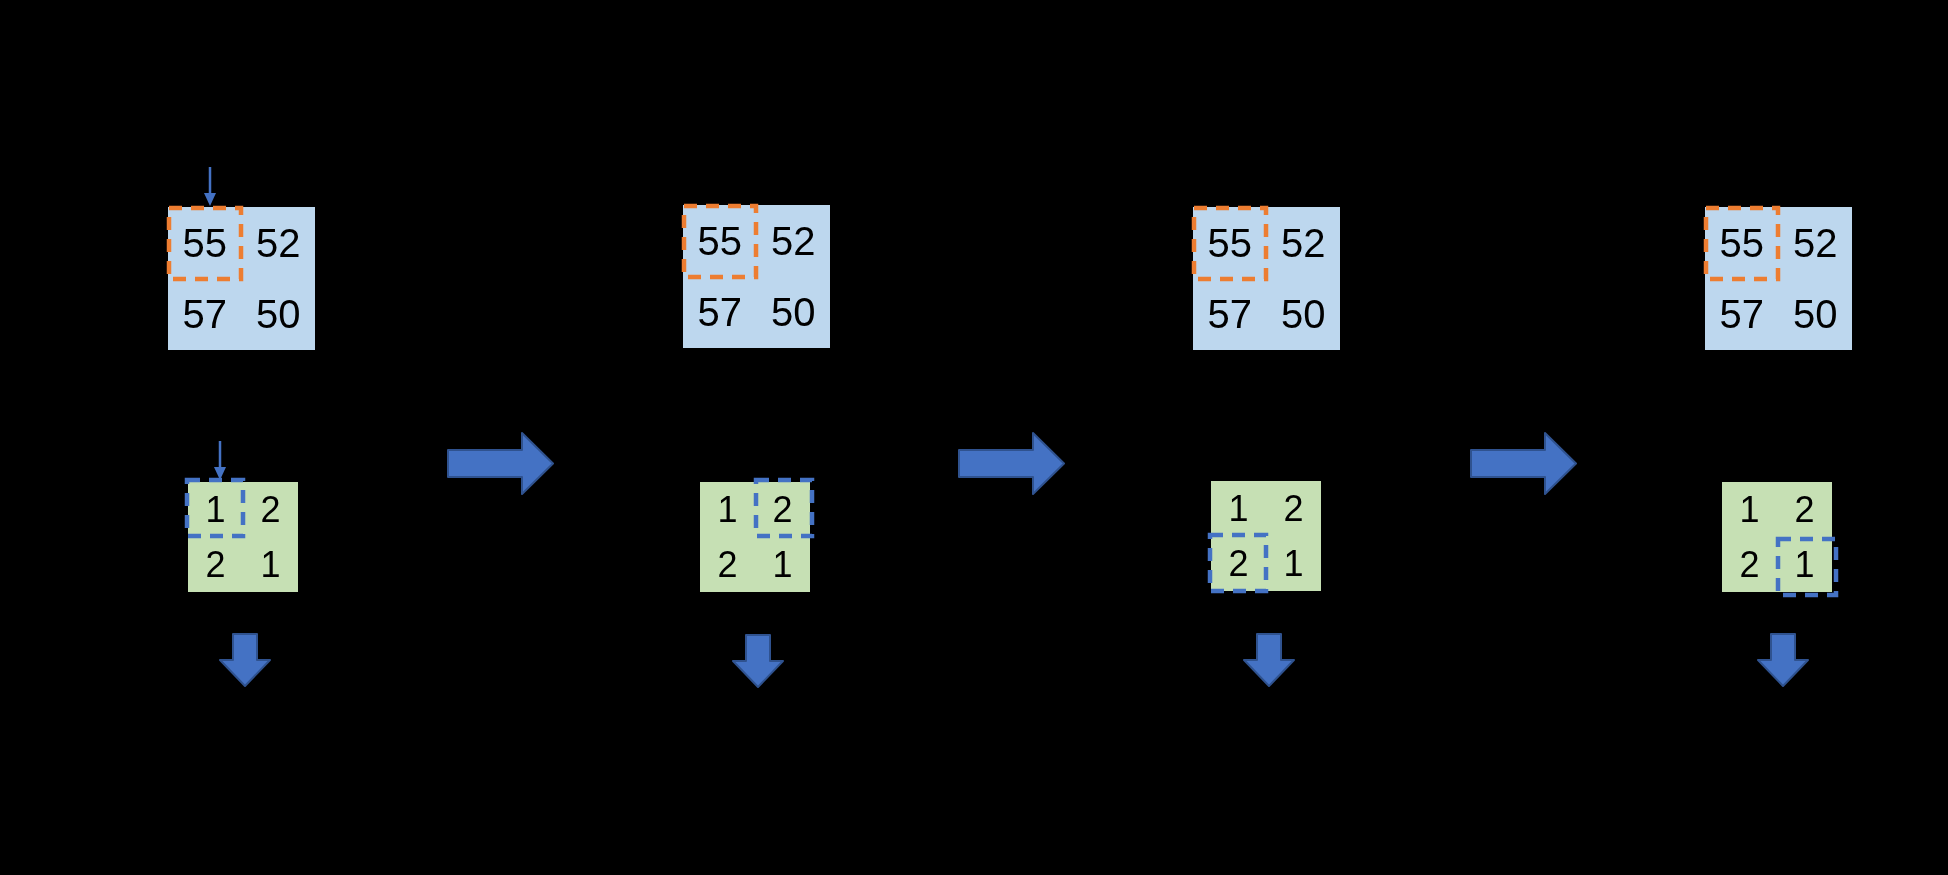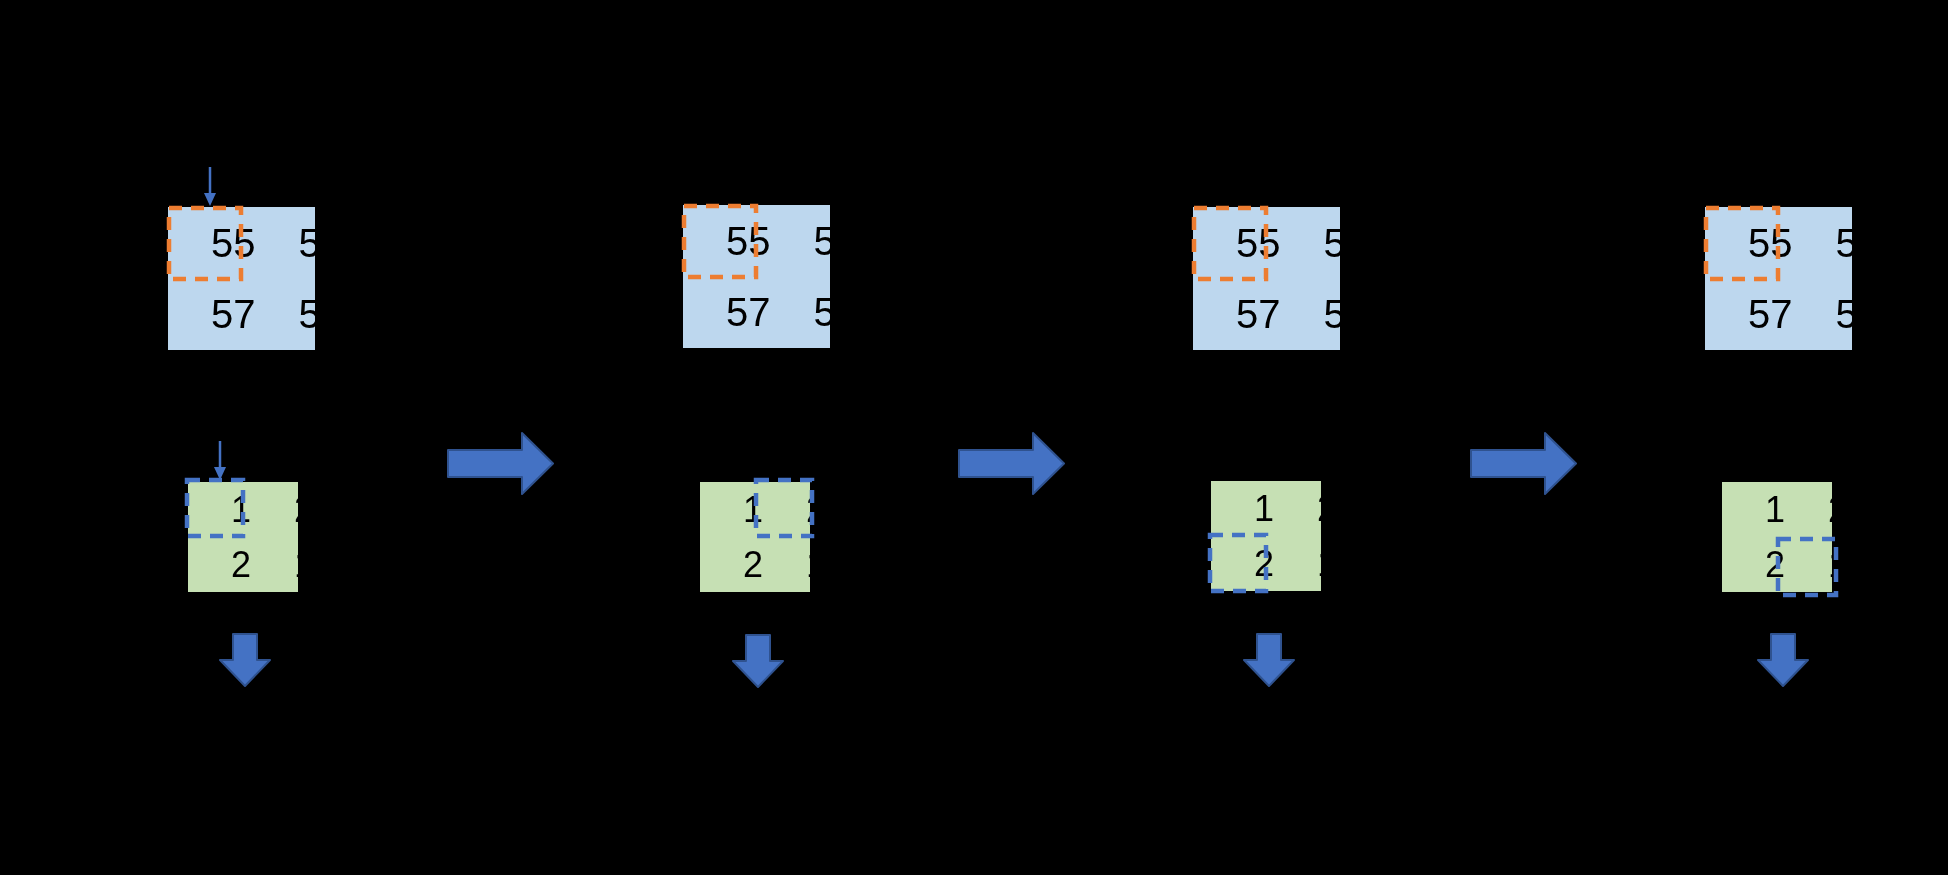--- a/index.html
+++ b/index.html
@@ -23,21 +23,20 @@
     grid-template-columns: 1fr 1fr;
     grid-template-rows: 1fr 1fr;
     box-sizing: border-box;
   }
   .matrix .cell {
     display: flex;
     align-items: center;
     justify-content: center;
     color: var(--cell-text, #000);
     line-height: 1;
-    margin-left: 43px;
   }
   .matrix.image-matrix { background: var(--image-fill, #BDD7EE); }
   .matrix.image-matrix .cell { font-size: 40px; }
   .matrix.threshold-matrix { background: var(--threshold-fill, #C6E0B4); }
   .matrix.threshold-matrix .cell { font-size: 36px; }
 
   
   svg.hl rect {
     fill: none;
     stroke-width: 4.5;

